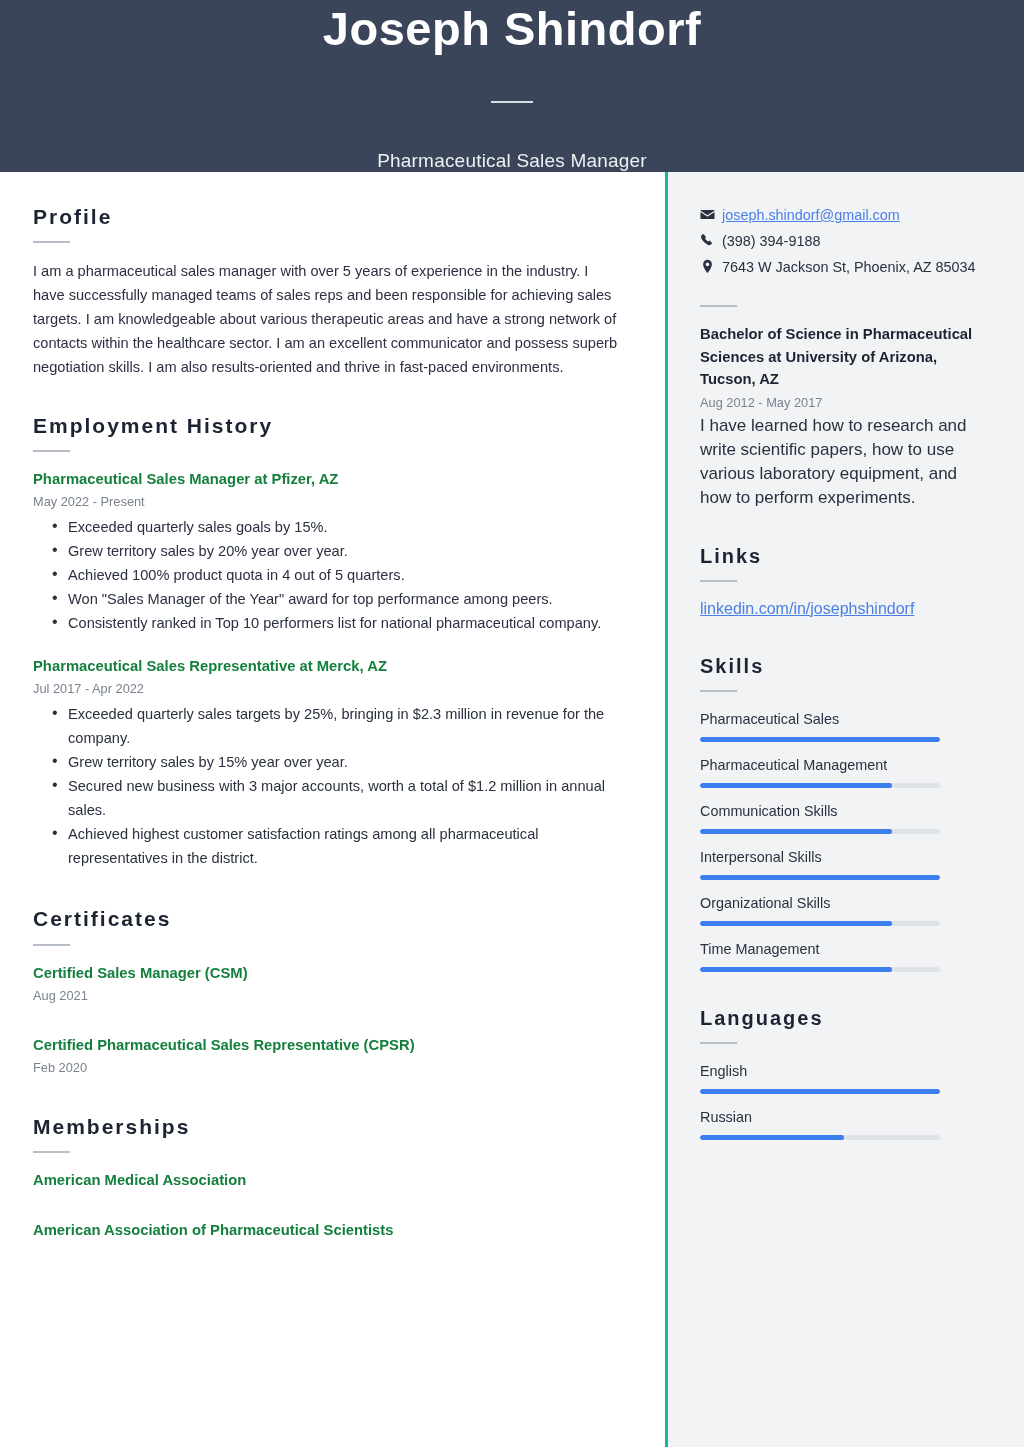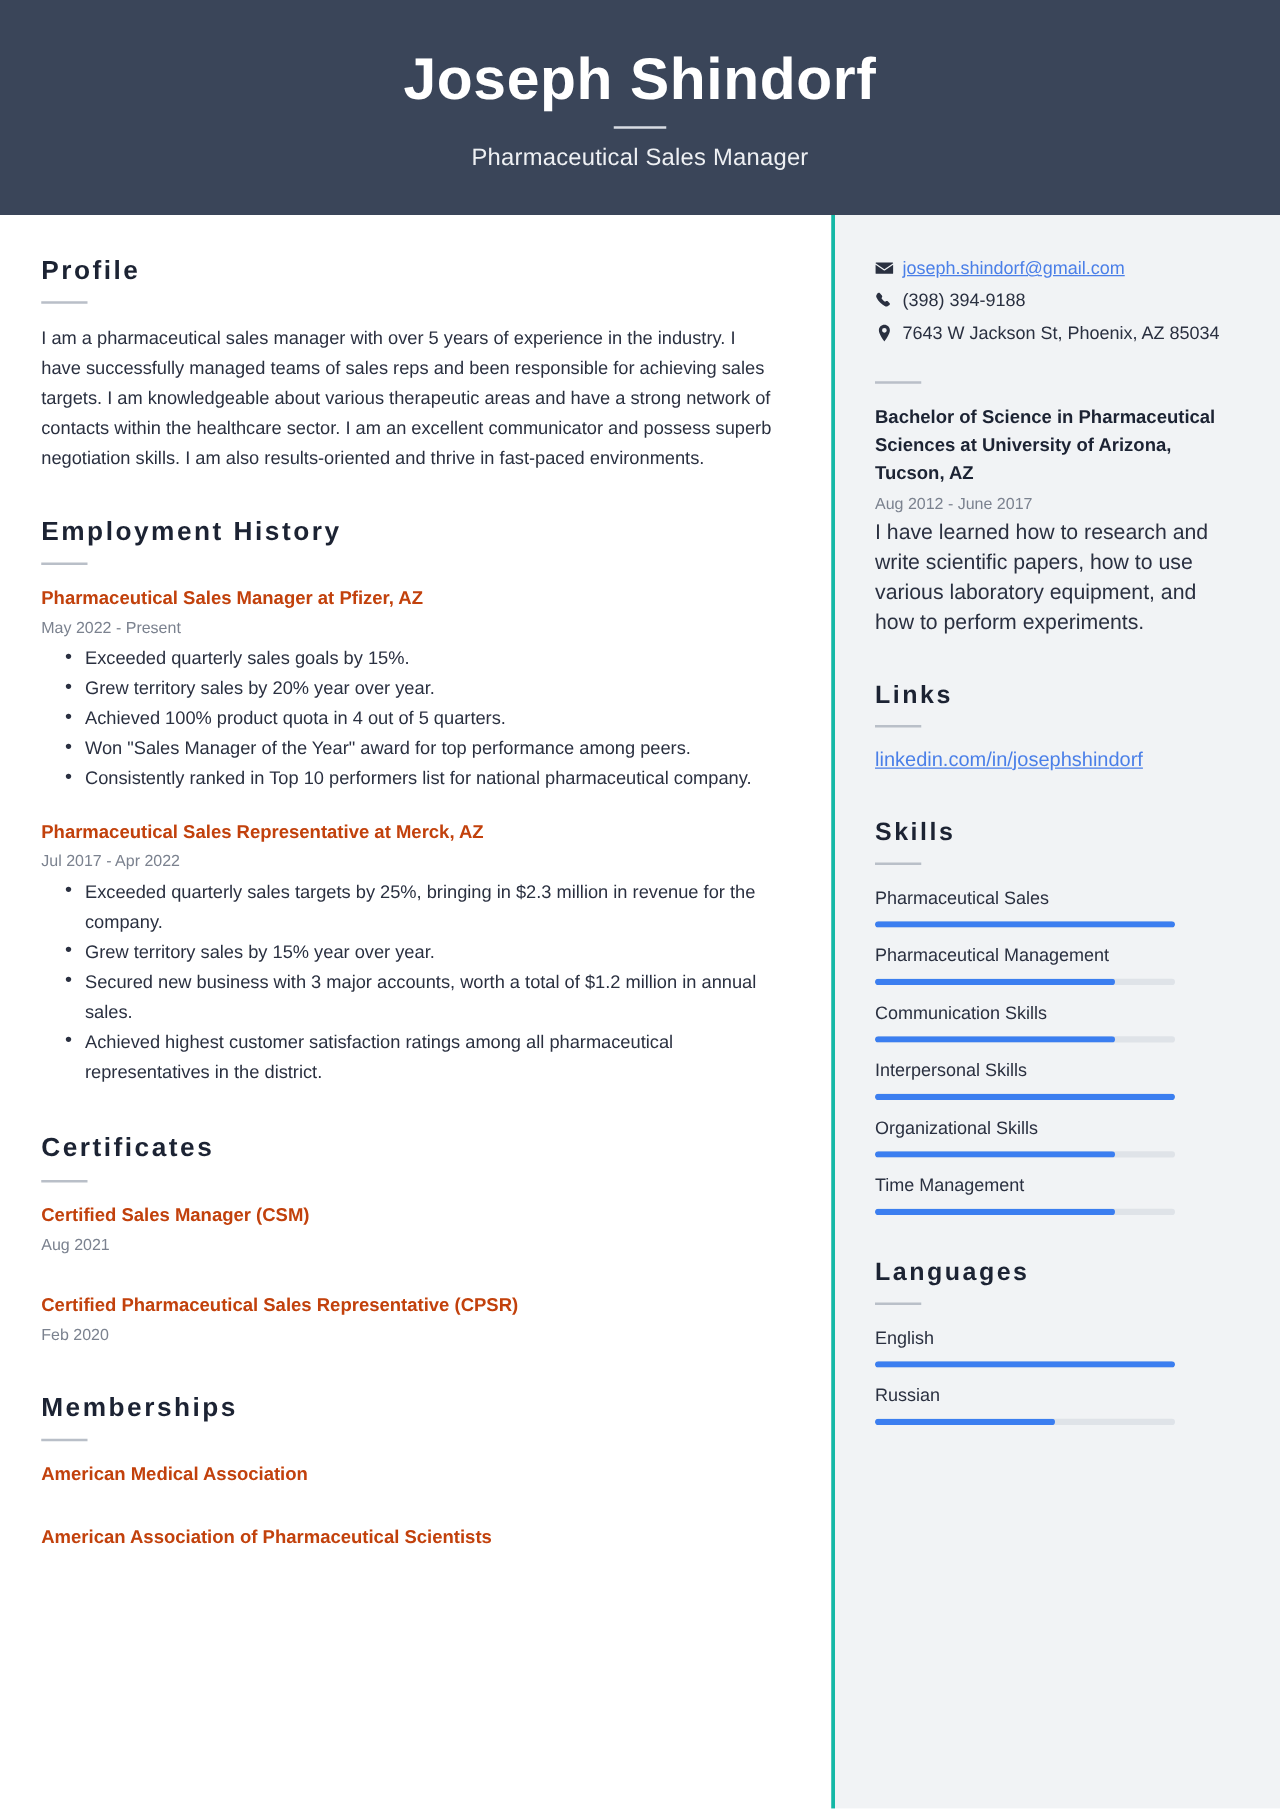--- a/index.html
+++ b/index.html
@@ -21,21 +21,21 @@
   }
 
   
   .header {
     height: 172px;
     background: #3a4559;
     color: #ffffff;
     display: flex;
     flex-direction: column;
     align-items: center;
-    justify-content: center;
+    justify-content: space-between;
     padding-top: 4px;
   }
   .header-name {
     font-size: 47px;
     font-weight: 700;
     letter-spacing: 0.5px;
     line-height: 1.05;
     color: #ffffff;
   }
   .header-rule {
@@ -90,21 +90,21 @@
   
   .para {
     font-size: 14.6px;
     line-height: 24px;
     color: #2a3040;
   }
   .block { margin-bottom: 6px; }
   .block-title {
     font-size: 14.8px;
     font-weight: 700;
-    color: #c2410c;
+    color: #15803d;
     line-height: 22px;
   }
   .block-date {
     font-size: 12.8px;
     color: #7b828f;
     line-height: 20px;
     margin-top: 2px;
   }
   .bullets {
     list-style: none;
@@ -327,21 +327,21 @@
             </svg>
           </span>
           <span class="contact-txt">7643 W Jackson St, Phoenix, AZ 85034</span>
         </div>
       </div>
 
       <div class="sec">
         <div class="sec-rule"></div>
         <div>
           <div class="edu-title">Bachelor of Science in Pharmaceutical Sciences at University of Arizona, Tucson, AZ</div>
-          <div class="edu-date">Aug 2012 - June 2017</div>
+          <div class="edu-date">Aug 2012 - May 2017</div>
           <div class="edu-desc">I have learned how to research and write scientific papers, how to use various laboratory equipment, and how to perform experiments.</div>
         </div>
       </div>
 
       <div class="gap-lg"></div>
 
       <div class="sec">
         <div class="sec-title">Links</div>
         <div class="sec-rule"></div>
         <a class="side-link" href="#">linkedin.com/in/josephshindorf</a>

